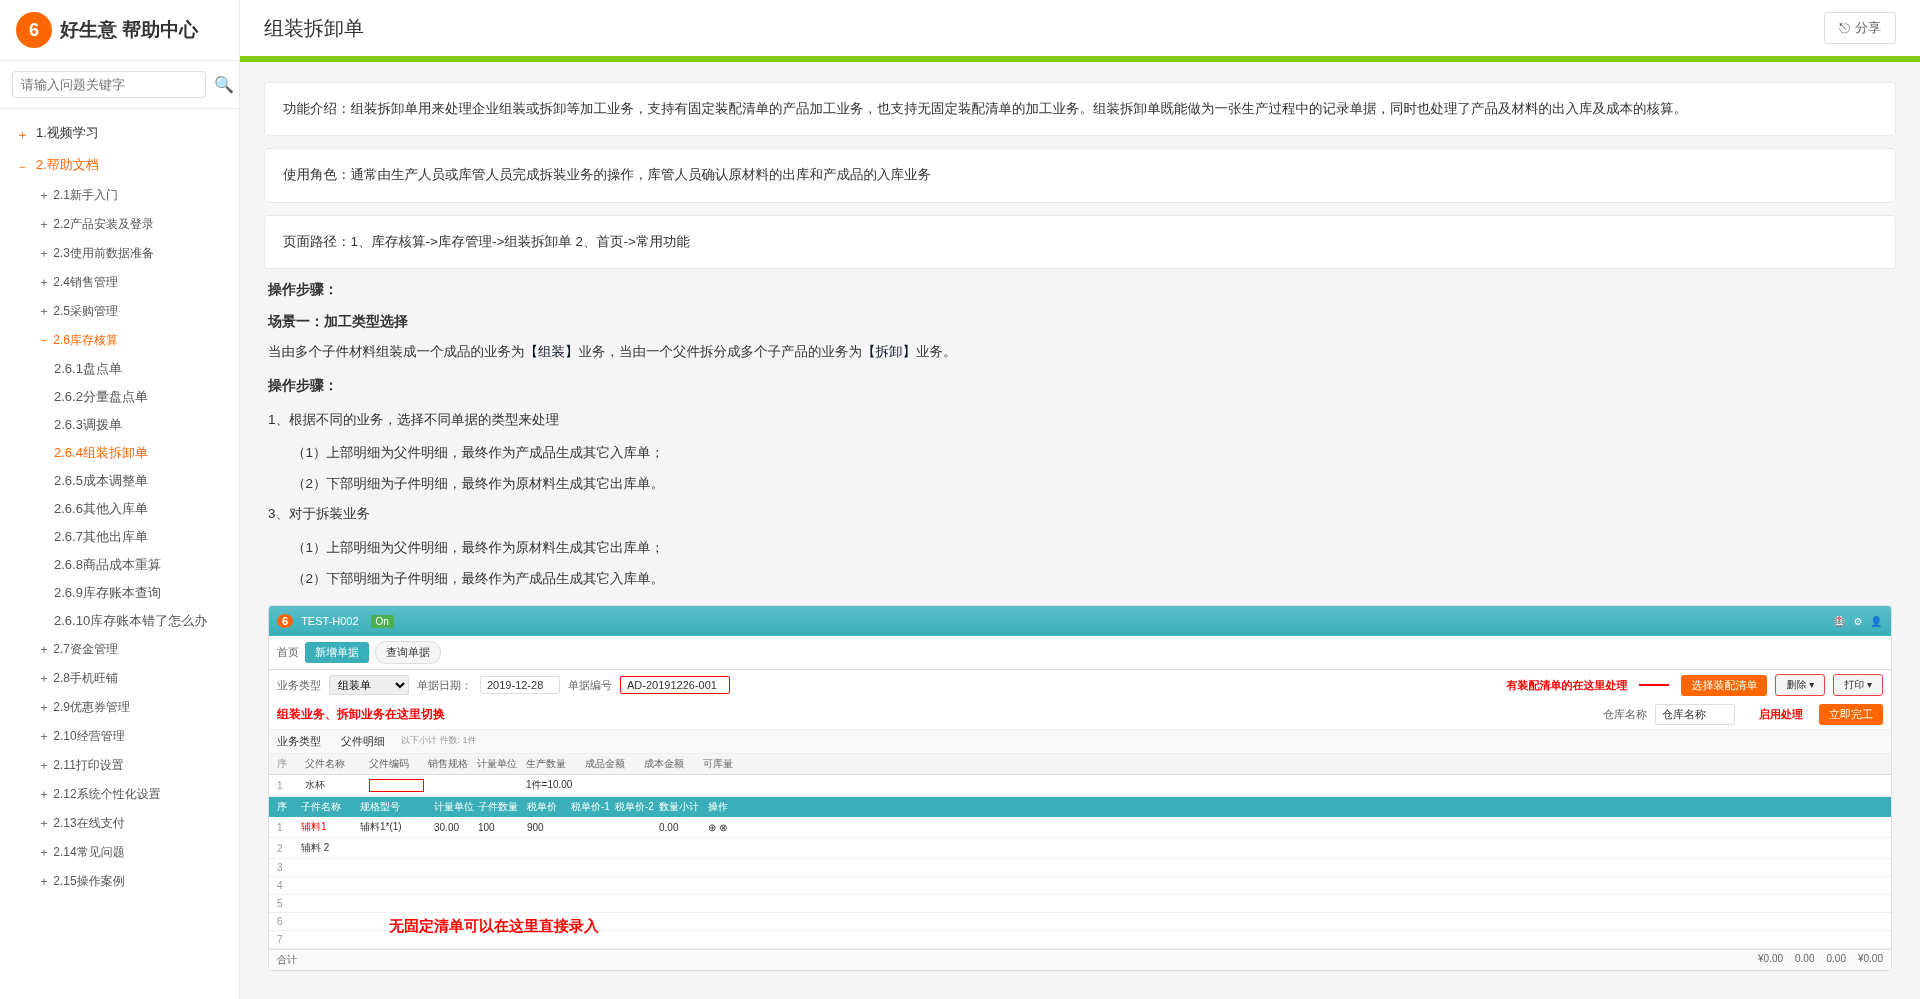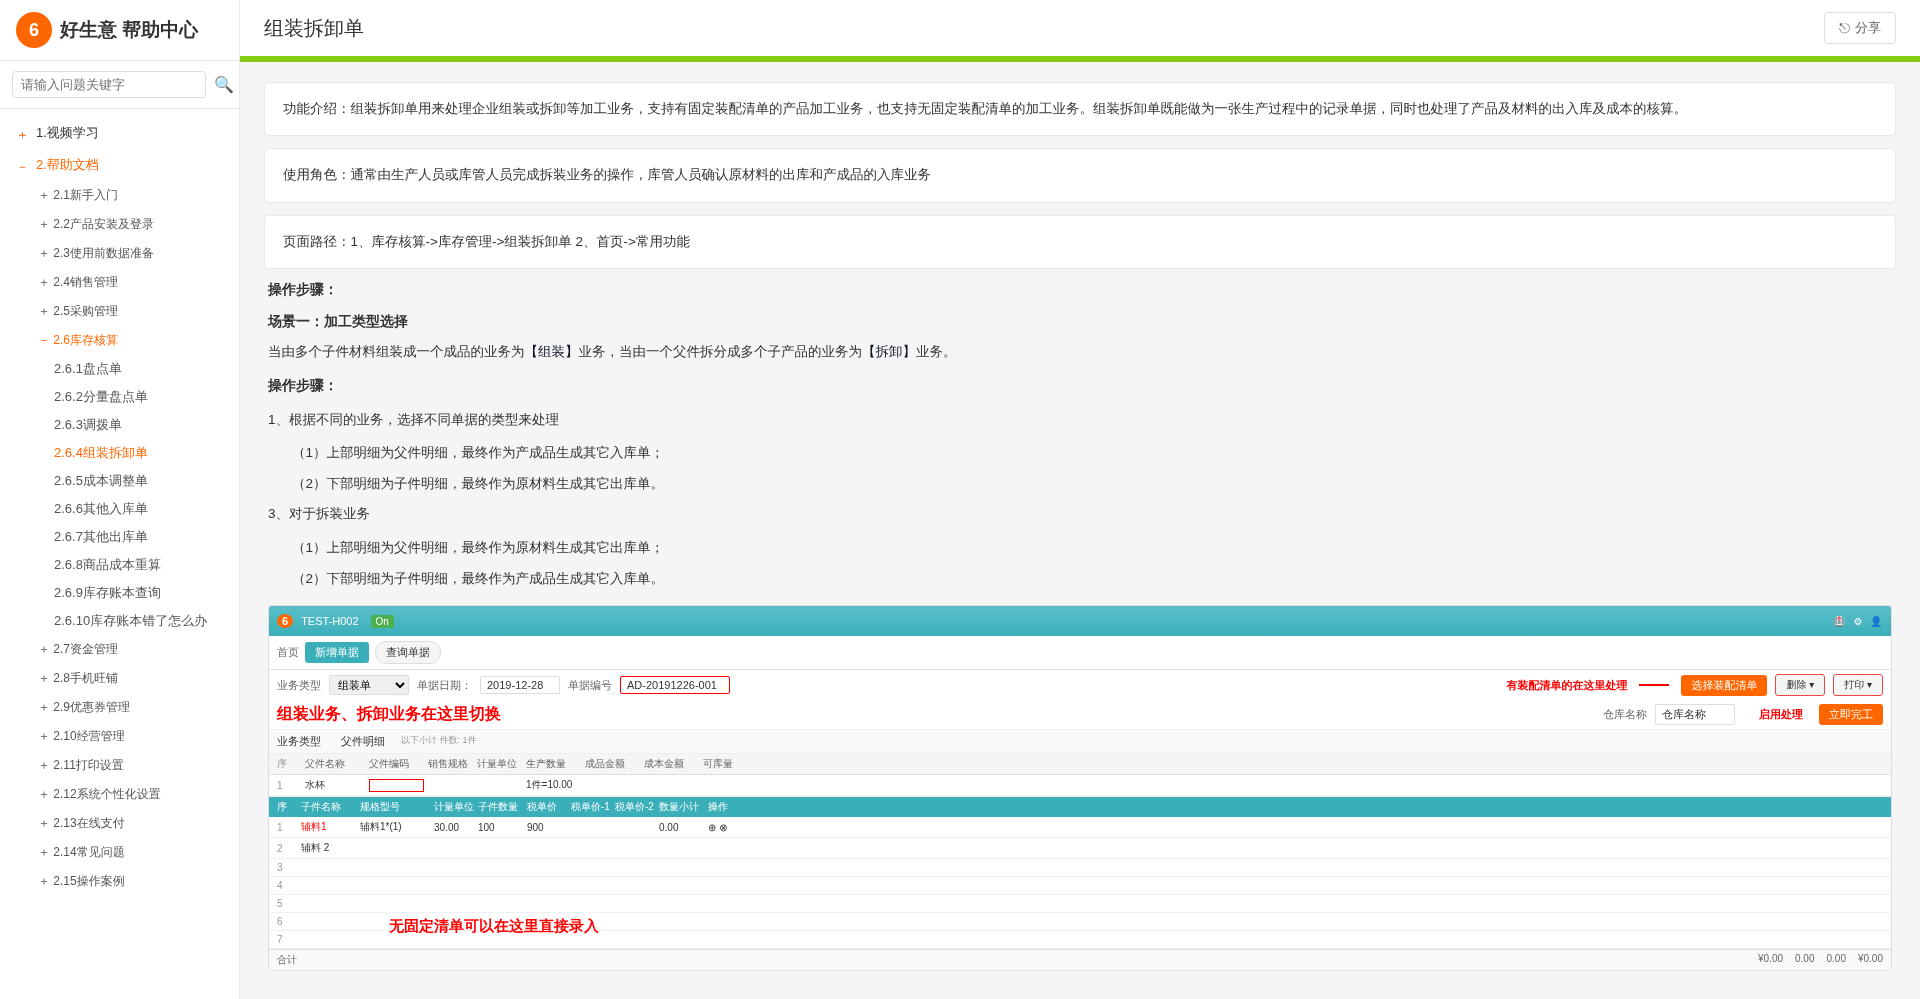--- a/index.html
+++ b/index.html
@@ -549,21 +549,21 @@
               <span style="color:#f00; font-size:11px; font-weight:bold;">
                 <span>有装配清单的在这里处理</span>
               </span>
               <span style="display:inline-block; width:30px; height:2px; background:#f00; vertical-align:middle; margin:0 4px;"></span>
               <button class="app-btn-orange">选择装配清单</button>
               <span class="app-btn-gray" style="font-size:10px;">删除 ▾</span>
               <span class="app-btn-gray" style="font-size:10px;">打印 ▾</span>
             </div>
 
             <div class="app-form-row">
-              <span style="color:#f00; font-size:16px; font-weight:bold; margin-right:8px;">
+              <span style="color:#f00; font-size:12px; font-weight:bold; margin-right:8px;">
                 <span>组装业务、拆卸业务在这里切换</span>
               </span>
               <span style="flex:1;"></span>
               <span class="app-label">仓库名称</span>
               <span class="app-field">仓库名称</span>
               <span style="margin-left:16px; color:#f00; font-size:11px; font-weight:bold;">
                 <span>启用处理</span>
               </span>
               <button class="app-btn-orange" style="margin-left:8px;">立即完工</button>
             </div>

